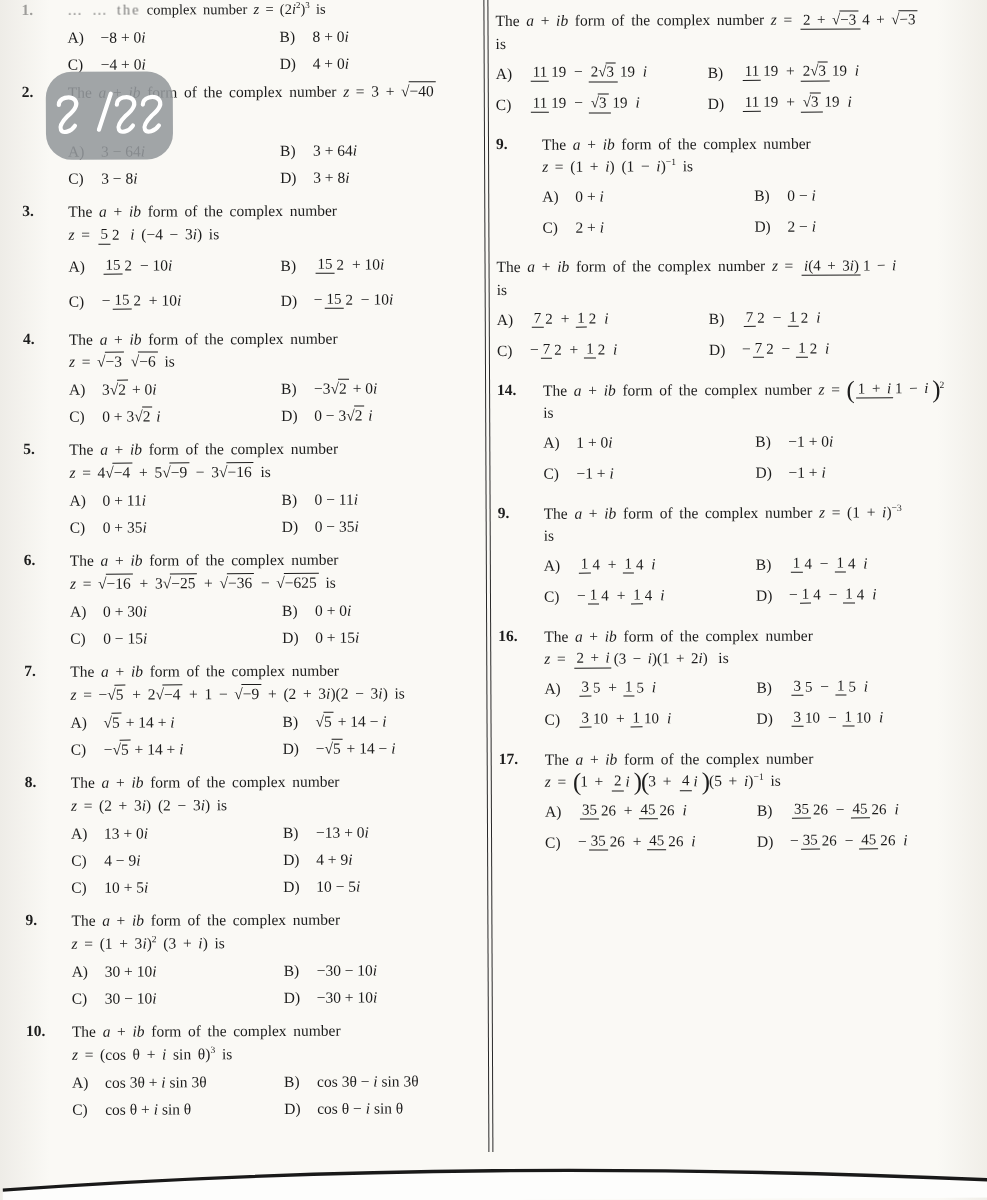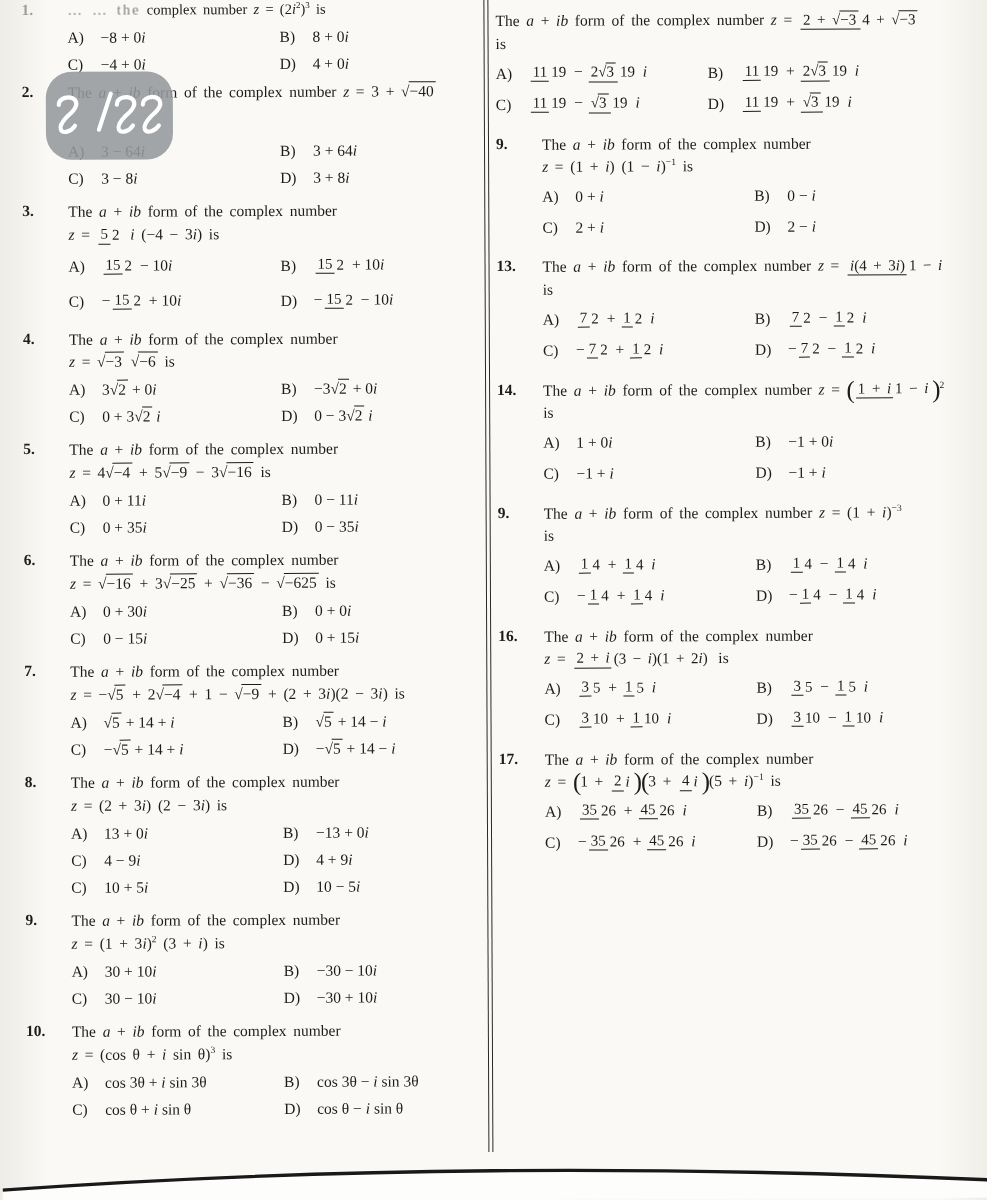--- a/index.html
+++ b/index.html
@@ -444,21 +444,20 @@
 
   <div class="opt">
     <span class="olabel">D)</span>
     <span class="otext">2 − <i>i</i></span>
   </div>
 </div>
     </div>
   </div>
 
   <div class="q">
-    <div class="qno">13.</div>
     <div class="qbody">
       <div class="stem">The <i>a</i> + <i>ib</i> form of the complex number <i>z</i> = <span class="fr">
               <span><i>i</i>(4 + 3<i>i</i>)</span>
               <span>1 − <i>i</i></span>
             </span><br>is</div>
       <div class="opts">
   <div class="opt">
     <span class="olabel">A)</span>
     <span class="otext"><span class="fr">
                   <span>7</span>

